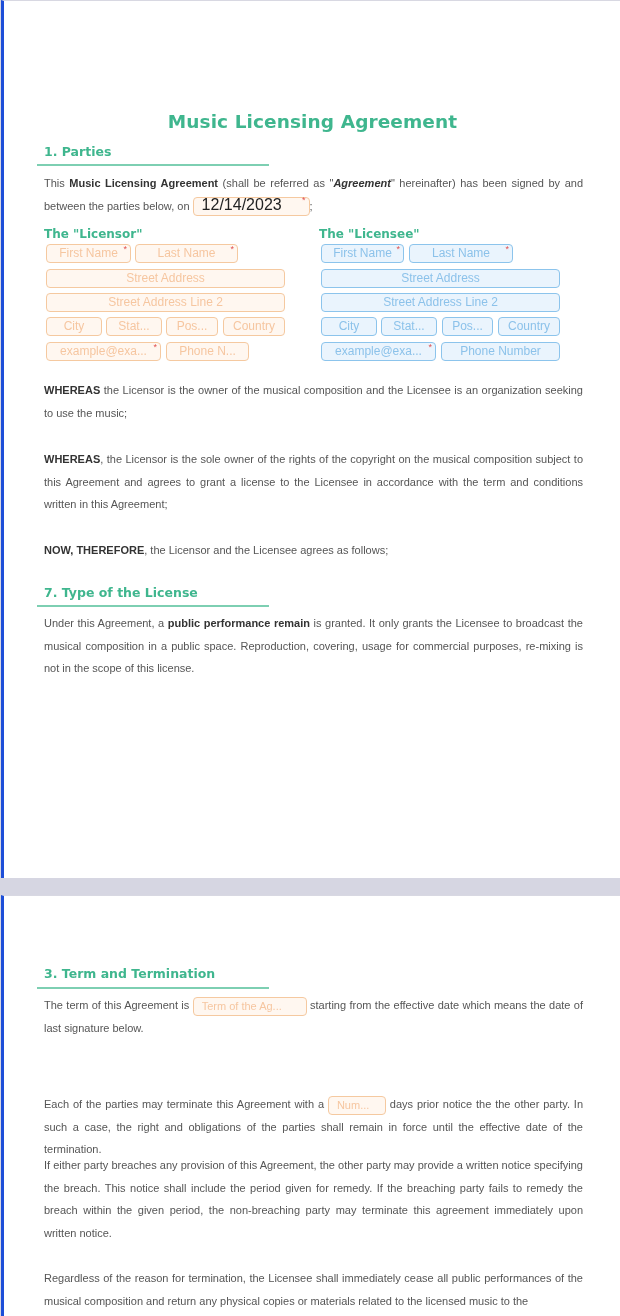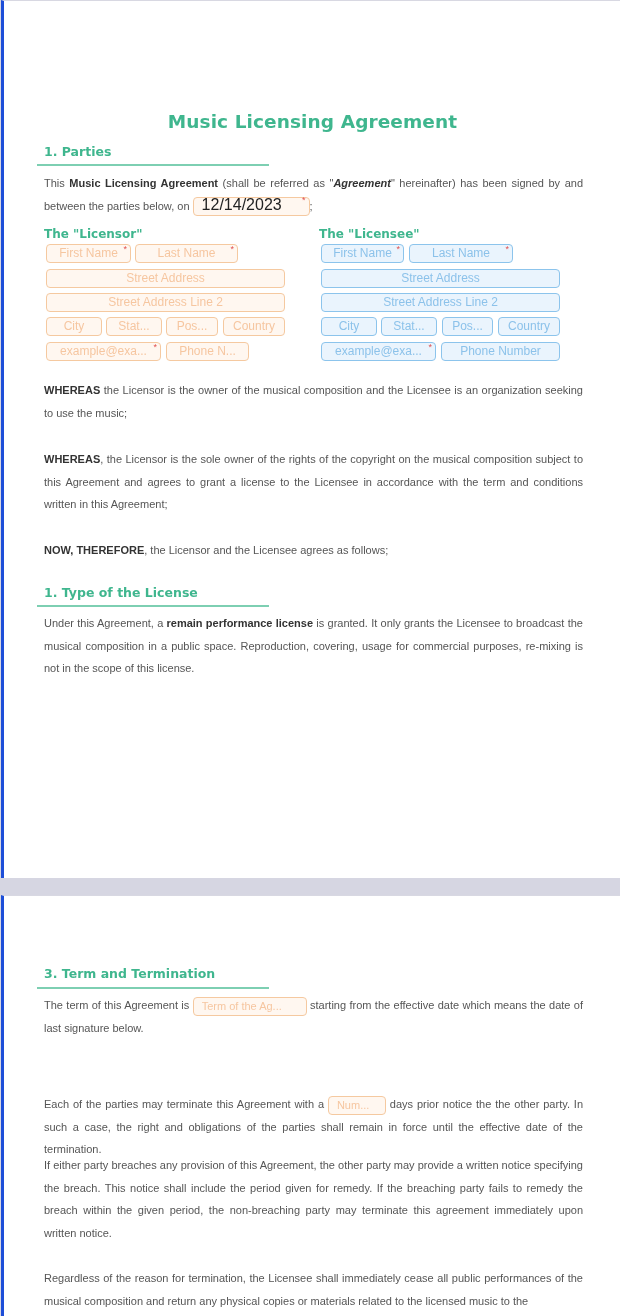--- a/index.html
+++ b/index.html
@@ -65,25 +65,25 @@
   <div class="abs p" style="top:378px;">
     <b>WHEREAS</b><span> the Licensor is the owner of the musical composition and the Licensee is an organization seeking to use the music;</span>
   </div>
   <div class="abs p" style="top:447px;">
     <b>WHEREAS</b><span>, the Licensor is the sole owner of the rights of the copyright on the musical composition subject to this Agreement and agrees to grant a license to the Licensee in accordance with the term and conditions written in this Agreement;</span>
   </div>
   <div class="abs p" style="top:538px;">
     <b>NOW, THEREFORE</b><span>, the Licensor and the Licensee agrees as follows;</span>
   </div>
 
-  <div class="abs sec-h" style="top:584px;">1. Type of the License</div>
+  <div class="abs sec-h" style="top:584px;">7. Type of the License</div>
   <div class="abs sec-rule" style="top:604px;"></div>
 
   <div class="abs p" style="top:611px;">
-    <span>Under this Agreement, a </span><b>remain performance license</b><span> is granted. It only grants the Licensee to broadcast the musical composition in a public space. Reproduction, covering, usage for commercial purposes, re-mixing is not in the scope of this license.</span>
+    <span>Under this Agreement, a </span><b>public performance remain</b><span> is granted. It only grants the Licensee to broadcast the musical composition in a public space. Reproduction, covering, usage for commercial purposes, re-mixing is not in the scope of this license.</span>
   </div>
 </div>
 
 <div class="page" id="page2">
   <div class="abs sec-h" style="top:70px;">3. Term and Termination</div>
   <div class="abs sec-rule" style="top:91px;"></div>
 
   <div class="abs p" style="top:98px;">
     <span>The term of this Agreement is </span><span class="inline-fld" style="width:114px;">Term of the Ag...</span><span> starting from the effective date which means the date of last signature below.</span>
   </div>

